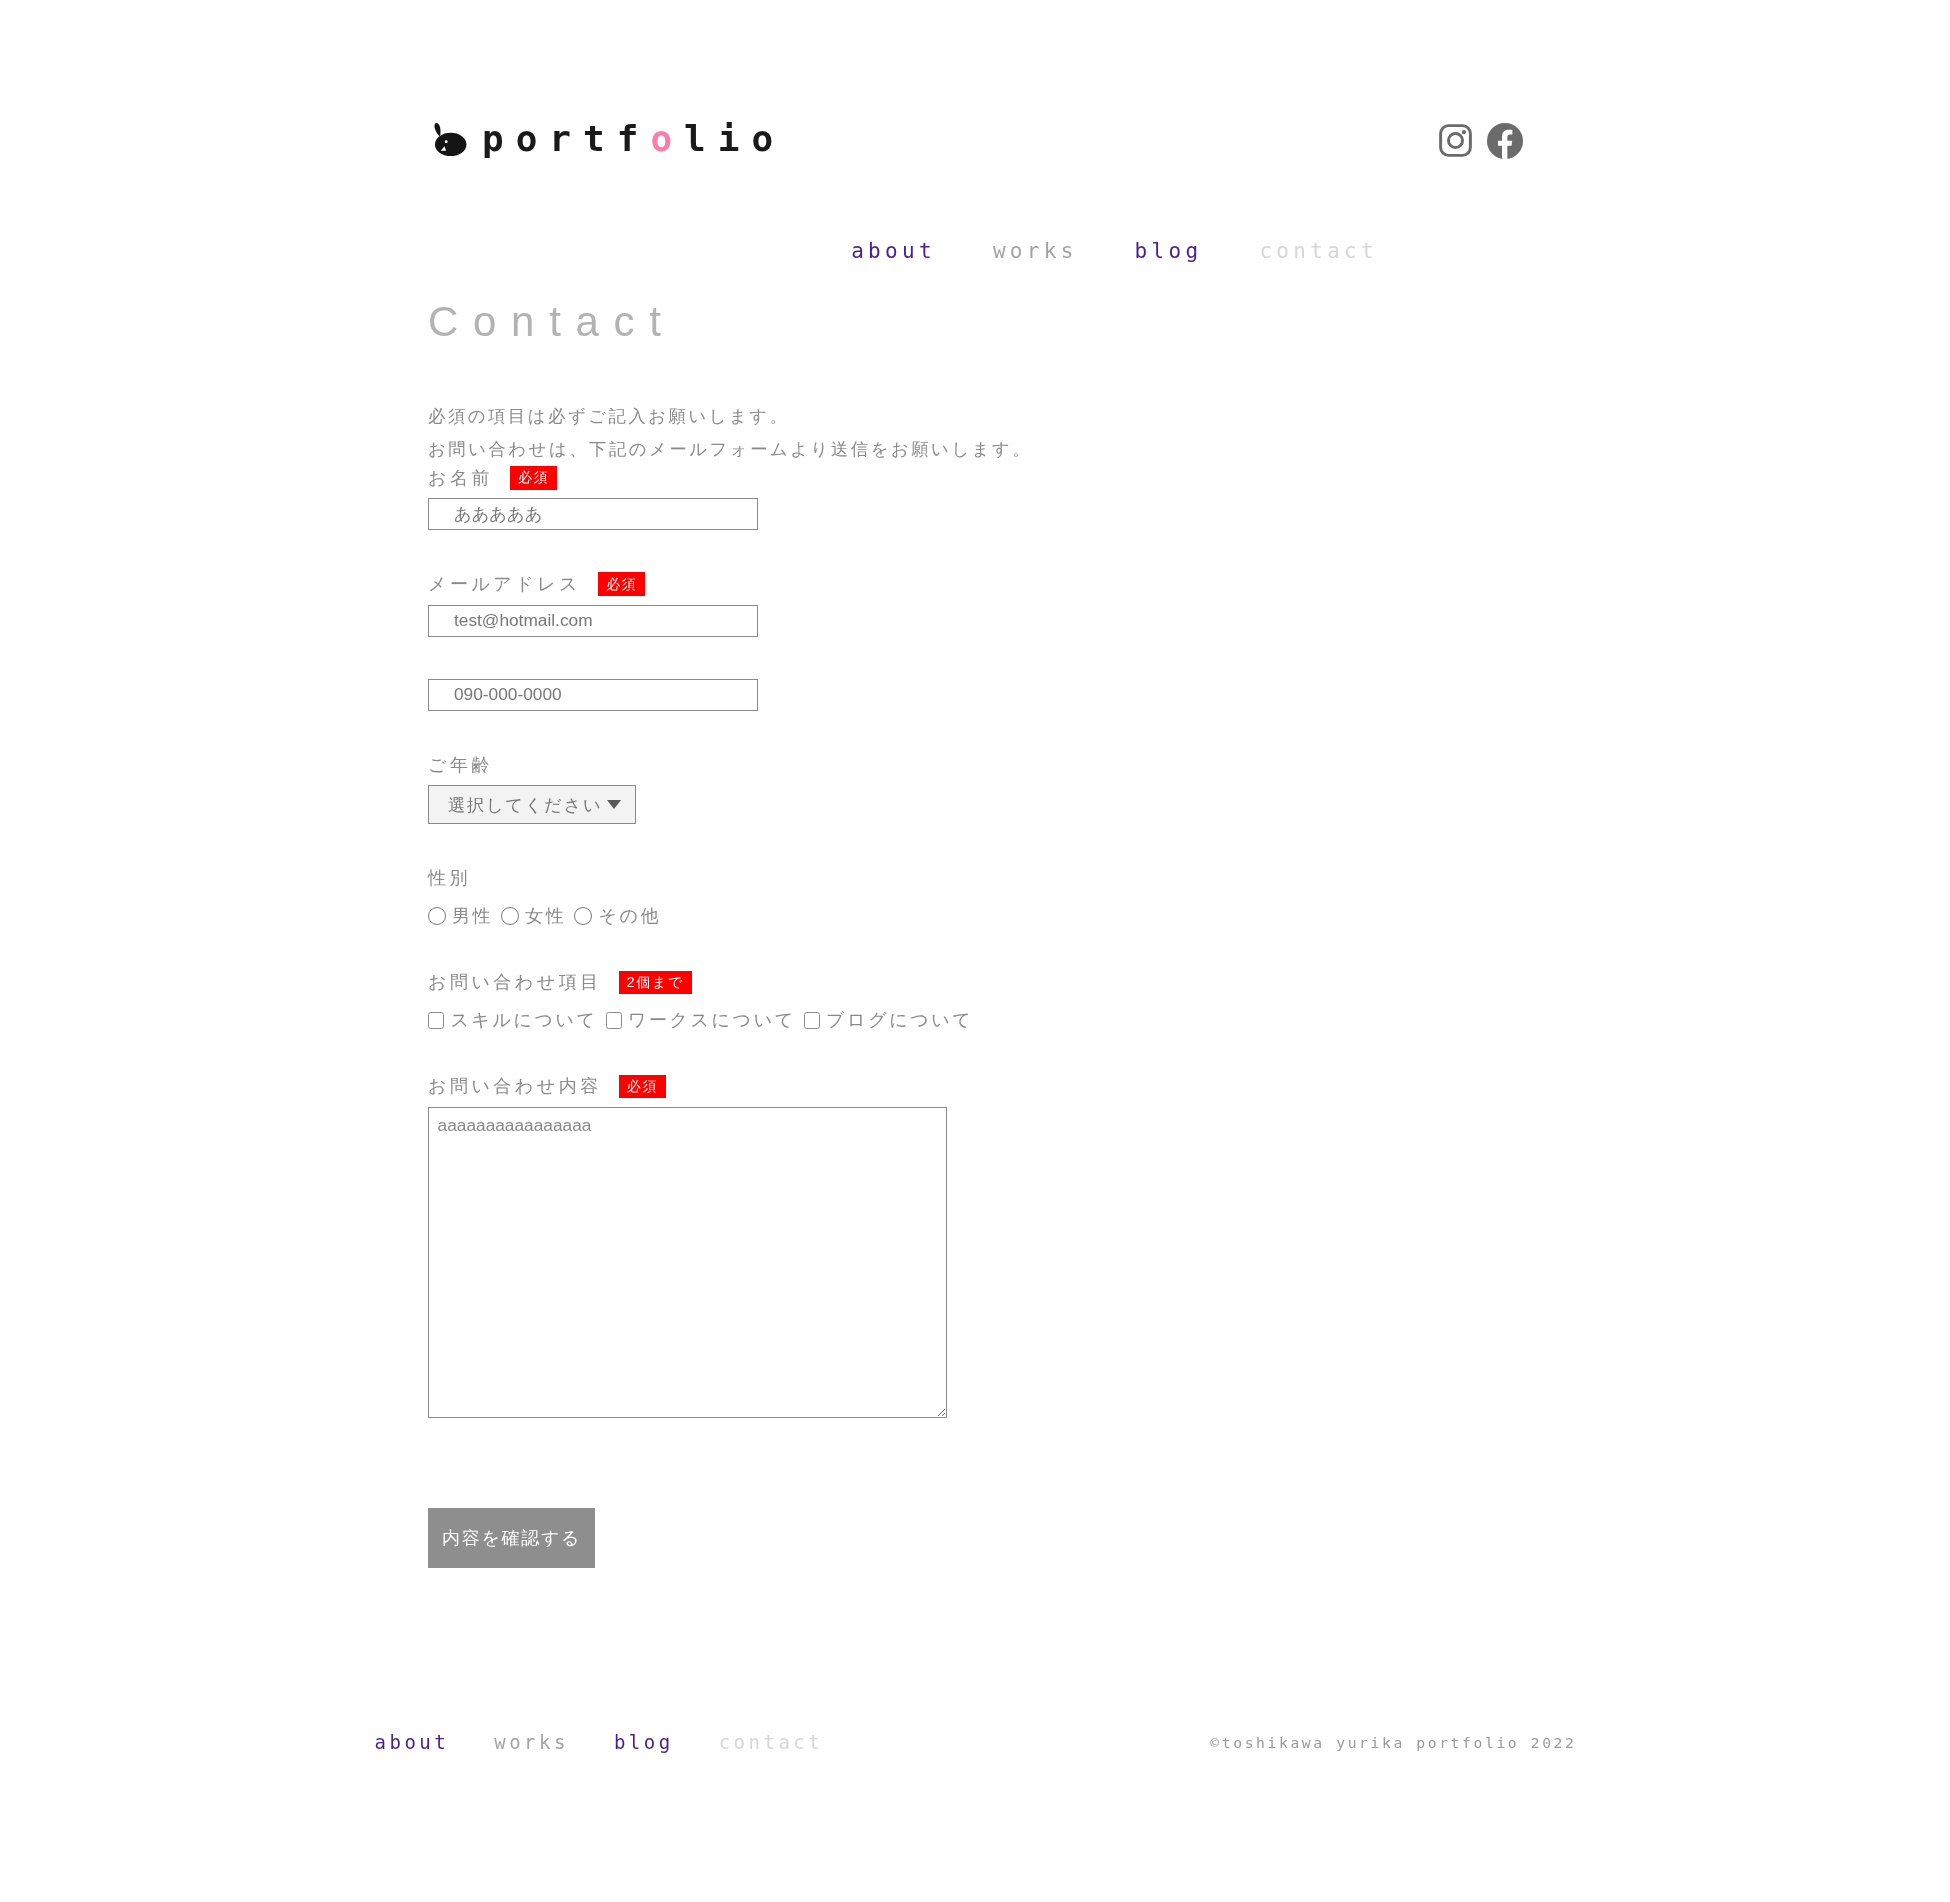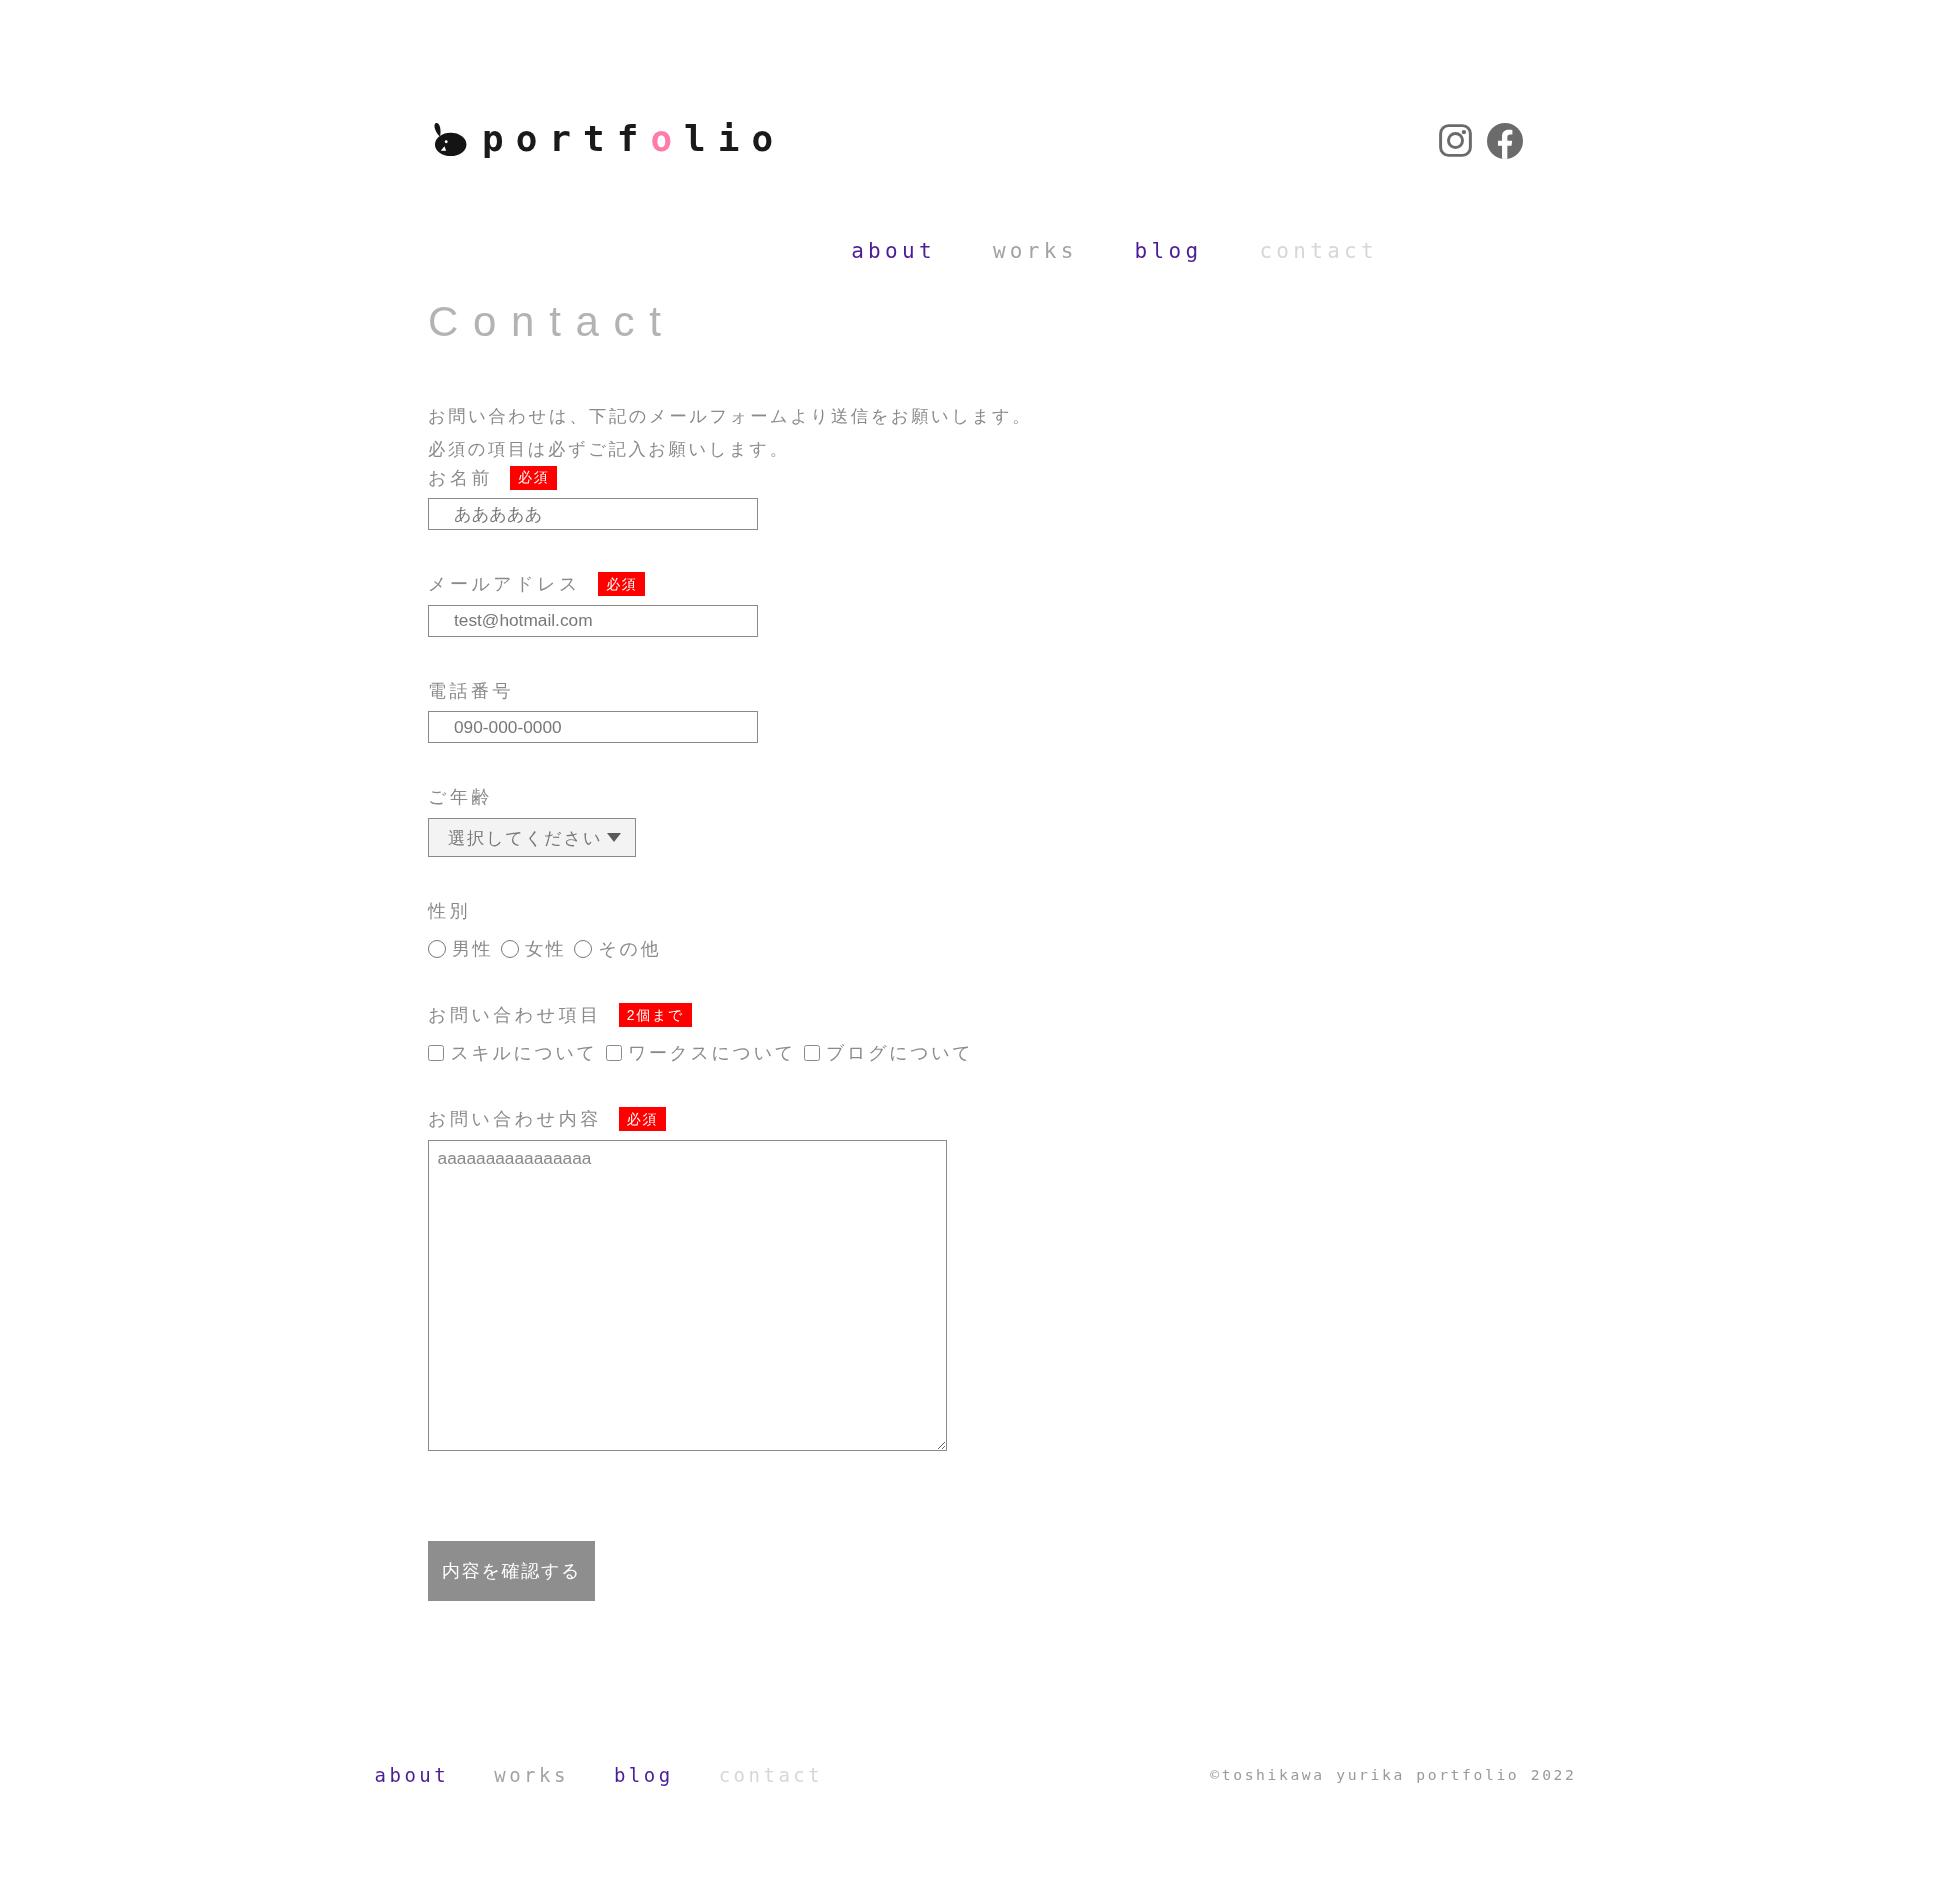--- a/index.html
+++ b/index.html
@@ -126,22 +126,22 @@
   <div class="nav">
     <a class="nav-dark">about</a>
     <a class="nav-mid">works</a>
     <a class="nav-dark">blog</a>
     <a class="nav-light">contact</a>
   </div>
 
   <h1 class="page-title">Contact</h1>
 
   <div class="intro">
+    <div>必須の項目は必ずご記入お願いします。</div>
     <div>お問い合わせは、下記のメールフォームより送信をお願いします。</div>
-    <div>必須の項目は必ずご記入お願いします。</div>
   </div>
 
   <div class="form">
 
     <div class="field">
       <div class="label-row">
         <span class="label">お名前</span>
         <span class="badge">必須</span>
       </div>
       <input class="text-input" type="text" value="あああああ" style="">
@@ -149,23 +149,20 @@
 
     <div class="field">
       <div class="label-row">
         <span class="label">メールアドレス</span>
         <span class="badge">必須</span>
       </div>
       <input class="text-input" type="text" value="test@hotmail.com" style="">
     </div>
 
     <div class="field">
-      <div class="label-row">
-        <span class="label">電話番号</span>
-      </div>
       <input class="text-input" type="text" value="090-000-0000" style="">
     </div>
 
     <div class="field">
       <div class="label-row">
         <span class="label">ご年齢</span>
       </div>
       <div class="select-box">
         <span class="select-value">選択してください</span>
         <span class="select-arrow"></span>

